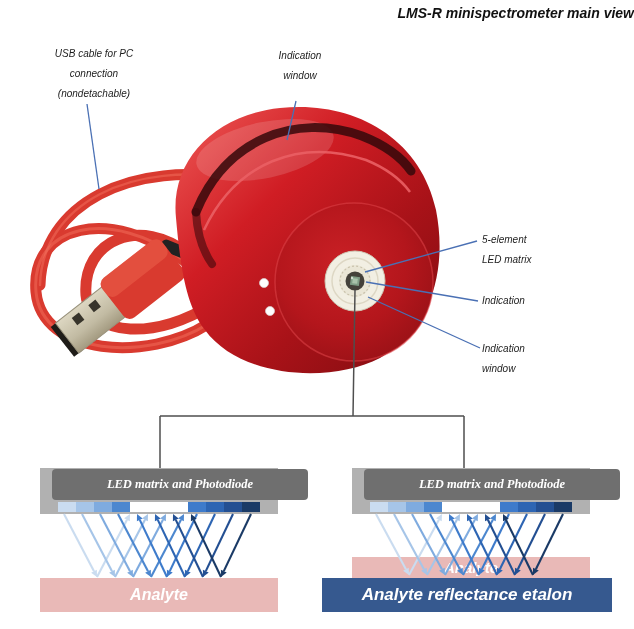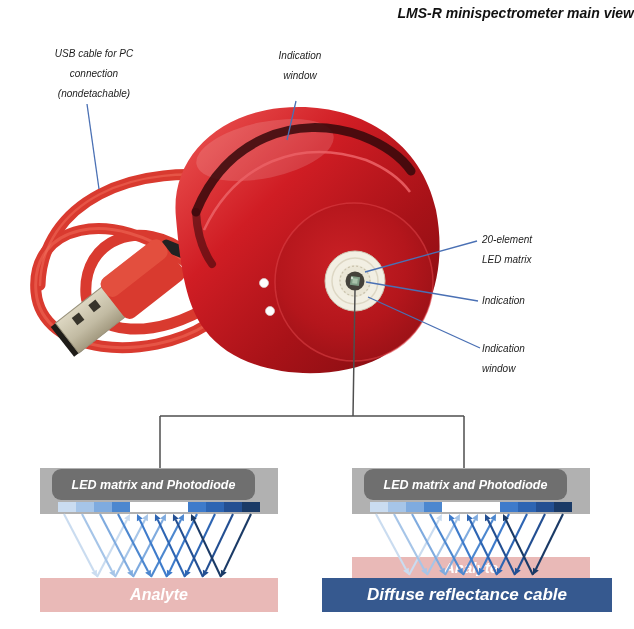--- a/index.html
+++ b/index.html
@@ -3,23 +3,23 @@
 <meta charset="utf-8">
 <style>
   html,body{margin:0;padding:0;background:#ffffff;}
   #stage{position:relative;width:634px;height:629px;background:#ffffff;overflow:hidden;
          font-family:"Liberation Sans",sans-serif;color:#1c1c1c;}
   .lbl{position:absolute;font-style:italic;font-size:10px;line-height:20px;white-space:pre-line;}
   .center{text-align:center;}
   #title{position:absolute;left:40px;top:5px;width:594px;text-align:right;
          font-weight:bold;font-style:italic;font-size:14px;color:#111;}
   .panel{position:absolute;width:238px;height:46px;}
-  .hdr{position:absolute;left:12px;top:1px;width:203px;height:31px;border-radius:9px;
+  .hdr{position:absolute;left:12px;top:1px;width:256px;height:31px;border-radius:4px;
        display:flex;align-items:center;justify-content:center;
-       color:#fff;font-weight:bold;font-style:italic;font-size:12.5px;}
+       color:#fff;font-weight:bold;font-style:italic;font-size:12.5px;font-family:Liberation Serif, serif;}
   .strip{position:absolute;left:18px;top:34px;width:202px;height:10px;display:flex;}
   .strip span{display:block;height:10px;}
   .sample{position:absolute;display:flex;align-items:center;justify-content:center;
           color:#fff;font-weight:bold;font-style:italic;}
   #analyte-left{left:40px;top:578px;width:238px;height:34px;font-size:16px;}
   #analyte-right{left:352px;top:557px;width:238px;height:21px;font-size:15px;}
   #etalon{left:322px;top:578px;width:290px;height:34px;font-size:17px;}
   #overlay{position:absolute;left:0;top:0;pointer-events:none;z-index:5;}
 </style>
 </head>
@@ -27,21 +27,21 @@
 
 <div id="stage">
 
   <div id="title">LMS-R minispectrometer main view</div>
 
   <div class="lbl center" style="left:18px;top:44px;width:152px;">USB cable for PC
 connection
 (nondetachable)</div>
   <div class="lbl center" style="left:252px;top:46px;width:96px;">Indication
 window</div>
-  <div class="lbl" style="left:482px;top:230px;width:120px;">20-element
+  <div class="lbl" style="left:482px;top:230px;width:120px;">5-element
 LED matrix</div>
   <div class="lbl" style="left:482px;top:291px;width:120px;">Indication</div>
   <div class="lbl" style="left:482px;top:339px;width:120px;">Indication
 window</div>
 
   <div class="panel" style="left: 40px; top: 468px; background: rgb(177, 177, 177);">
     <div class="hdr" style="background: rgb(111, 111, 111);">LED matrix and Photodiode</div>
     <div class="strip led-strip">
         <span style="width: 18px; background: rgb(202, 220, 240);"></span>
         <span style="width: 18px; background: rgb(166, 197, 232);"></span>
@@ -64,21 +64,21 @@
         <span style="width: 18px; background: rgb(127, 171, 223);"></span>
         <span style="width: 18px; background: rgb(76, 135, 207);"></span>
         <span style="width: 58px; background: rgb(255, 255, 255);"></span>
         <span style="width: 18px; background: rgb(62, 123, 203);"></span>
         <span style="width: 18px; background: rgb(45, 101, 179);"></span>
         <span style="width: 18px; background: rgb(35, 79, 146);"></span>
         <span style="width: 18px; background: rgb(26, 58, 102);"></span>
       </div>
   </div>
   <div class="sample" id="analyte-right" style="background: rgb(233, 185, 183);">Analyte</div>
-  <div class="sample" id="etalon" style="background: rgb(54, 89, 143);">Diffuse reflectance cable</div>
+  <div class="sample" id="etalon" style="background: rgb(54, 89, 143);">Analyte reflectance etalon</div>
 
   <svg id="overlay" width="634" height="629" viewBox="0 0 634 629">
     <defs>
       <linearGradient id="bodyGrad" x1="0" y1="0" x2="1" y2="1">
         <stop offset="0" stop-color="#ef5a57"></stop>
           <stop offset="0.35" stop-color="#d01d24"></stop>
         <stop offset="0.65" stop-color="#a81218"></stop>
           <stop offset="1" stop-color="#7e0c10"></stop>
       </linearGradient>
       <radialGradient id="faceGrad" cx="0.42" cy="0.38" r="0.75">

